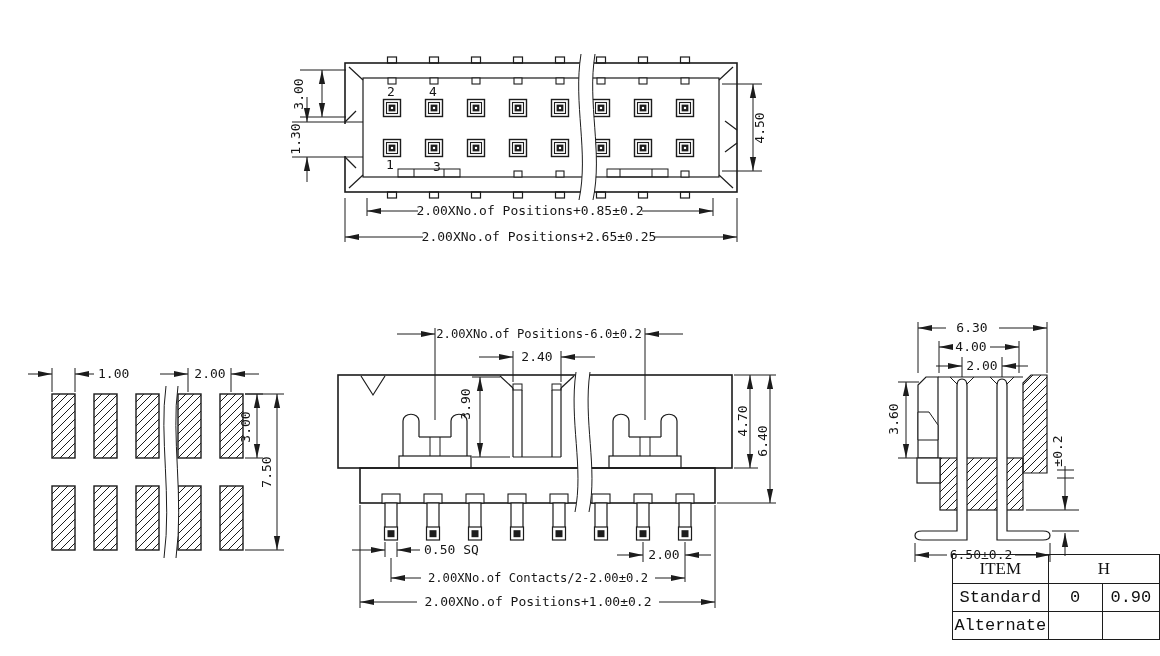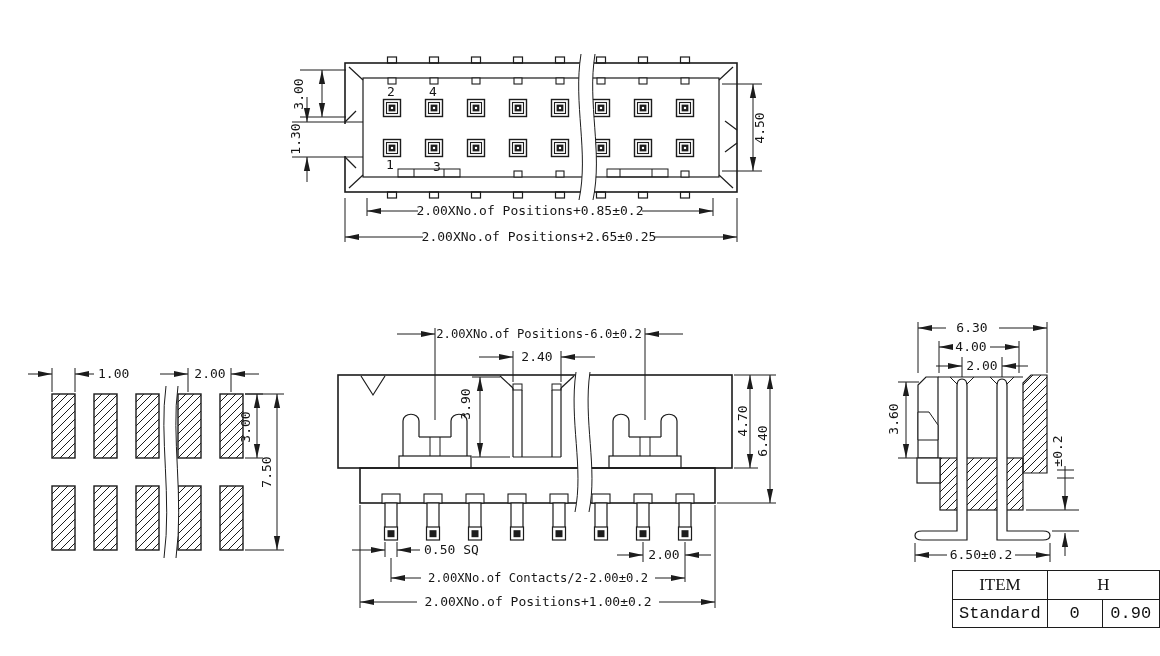--- a/index.html
+++ b/index.html
@@ -5,21 +5,21 @@
   html,body{margin:0;padding:0;background:#e8e8e8;}
   .stage{position:relative;width:1160px;height:656px;background:#ffffff;overflow:hidden;
          font-family:"DejaVu Sans Mono",monospace;}
   svg{position:absolute;left:0;top:0;}
   svg text{font-family:"DejaVu Sans Mono",monospace;font-size:13px;fill:#161616;}
   svg text.sm{font-size:12.2px;}
   .ln{stroke:#1c1c1c;fill:none;}
   .w16{stroke-width:1.6;}
   .w12{stroke-width:1.2;}
   .w10{stroke-width:1;}
-  .spec-table{position:absolute;left:952px;top:570px;}
+  .spec-table{position:absolute;left:952px;top:554px;}
   .spec-table table{border-collapse:collapse;font-family:"Liberation Serif",serif;
                     font-size:17px;color:#111;}
   .spec-table td{border:1.6px solid #1c1c1c;text-align:center;padding:0;vertical-align:middle;}
   .spec-table .c1{width:95px;}
   .spec-table .c2{width:58px;}
   .spec-table .c3{width:58px;}
   .spec-table .rh{height:29px;}
   .spec-table .rb{height:28px;font-family:Liberation Mono, monospace;}
 </style>
 </head>
@@ -411,16 +411,21 @@
     <tbody>
       <tr class="rh">
         <td class="c1">ITEM</td>
         <td class="c2" colspan="2">H</td>
       </tr>
       <tr class="rb">
         <td class="c1">Standard</td>
         <td class="c2">0</td>
         <td class="c3">0.90</td>
       </tr>
+      <tr class="rb">
+        <td class="c1">Alternate</td>
+        <td class="c2"></td>
+        <td class="c3"></td>
+      </tr>
     </tbody>
   </table>
 </div>
 </div>
 
 </body></html>

